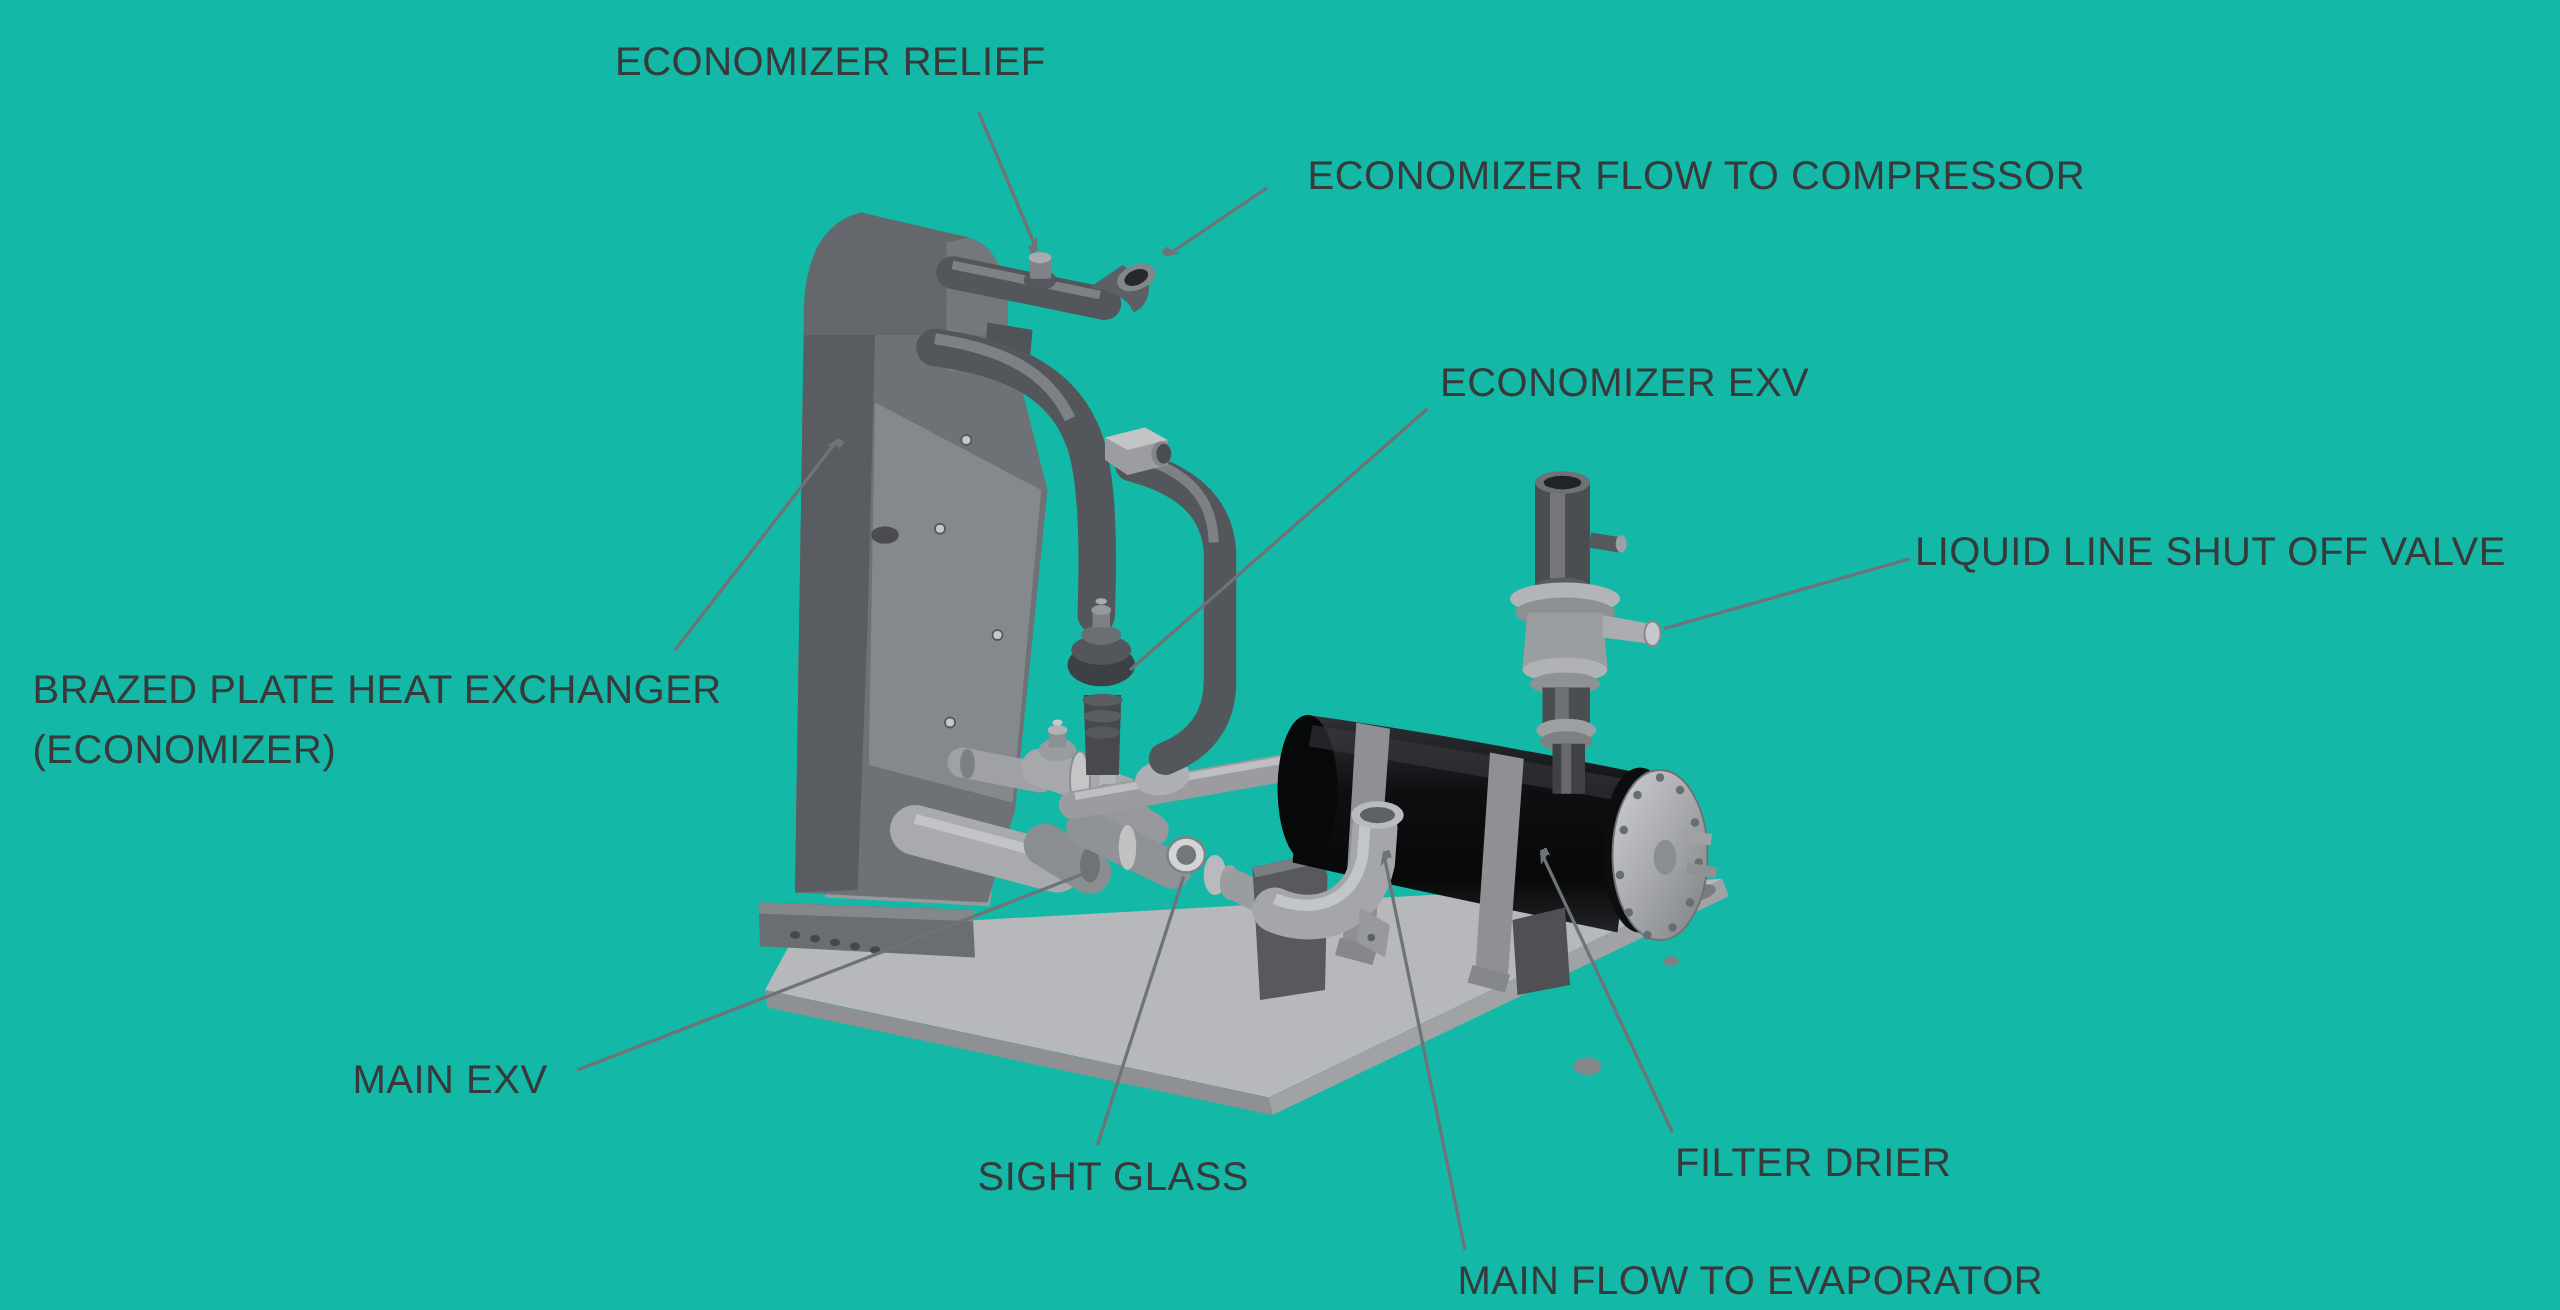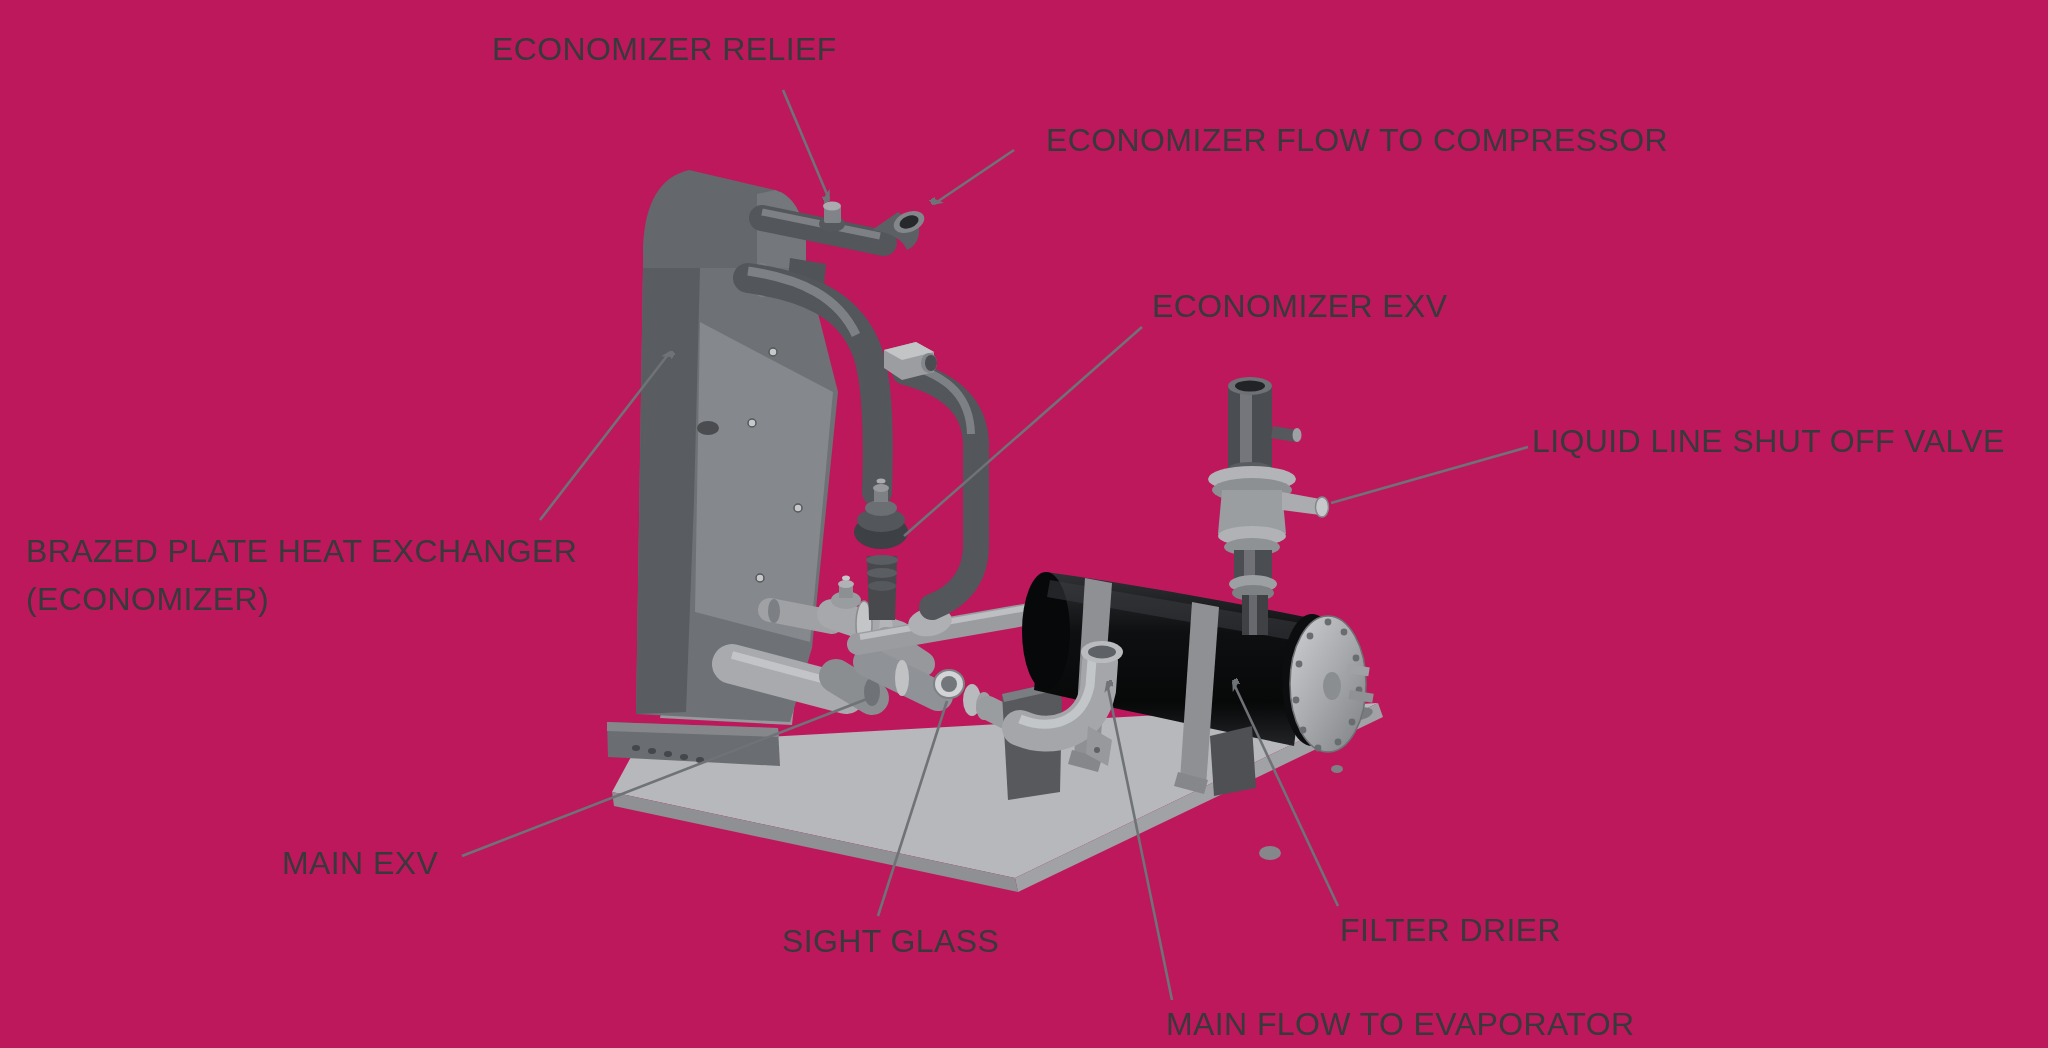--- a/index.html
+++ b/index.html
@@ -1,16 +1,16 @@
 <!DOCTYPE html>
 <html><head>
 <meta charset="utf-8">
 <style>
   html,body{margin:0;padding:0;background:#ffffff;}
-  #stage{position:relative;width:2048px;height:1048px;background:#be185d;overflow:hidden;
+  #stage{position:relative;width:2048px;height:1048px;background:#14b8a6;overflow:hidden;
          font-family:"Liberation Sans", sans-serif;}
   svg{position:absolute;left:0;top:0;}
   text.callout{font-family:"Liberation Sans", sans-serif;font-size:32px;letter-spacing:0.4px;
                fill:#37393b;}
   .leader{stroke:#6f7276;stroke-width:2.6;fill:none;}
 </style>
 </head>
 <body>
 
 <div id="stage">

